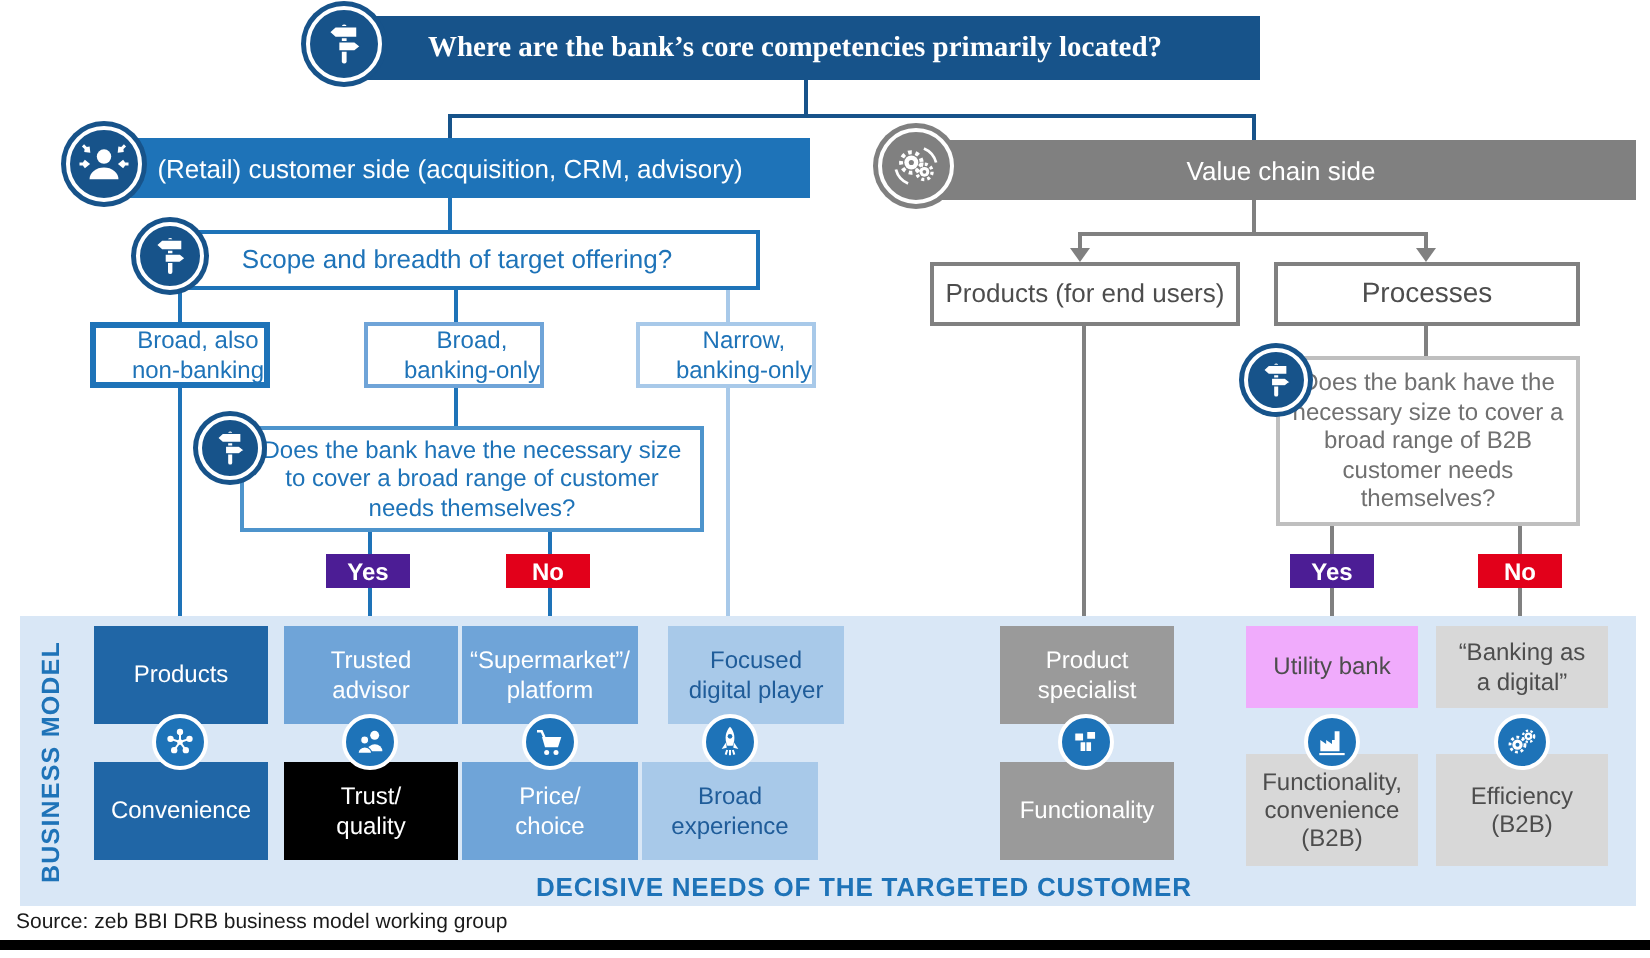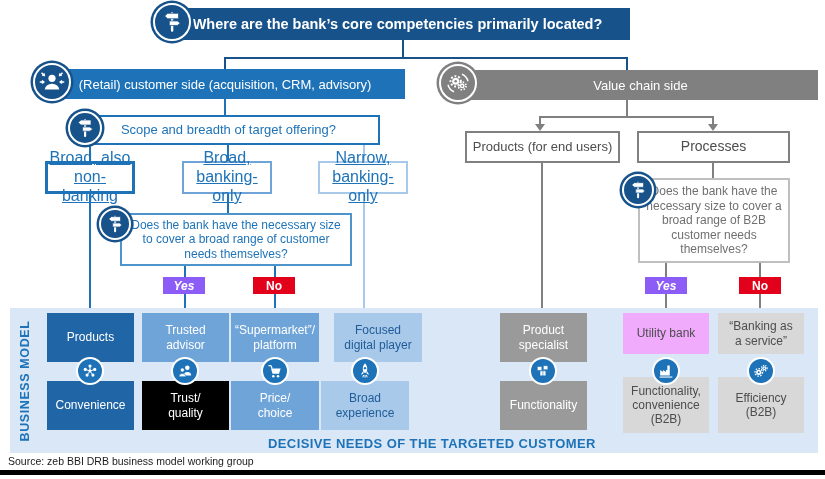--- a/index.html
+++ b/index.html
@@ -1,35 +1,35 @@
 <!DOCTYPE html>
 <html><head>
 <meta charset="utf-8">
 <style>
   * { box-sizing: border-box; margin: 0; padding: 0; }
   body { font-family: "Liberation Sans", sans-serif; background:#fff; }
   #stage { position: relative; width: 825px; height: 479px; background: #fff; overflow: hidden; }
 
   .vl, .hl { position: absolute; }
   .vl { width: 2px; } .hl { height: 2px; }
-  .c-navy { background:#17538A; } .c-blue { background:#1E73B8; }
+  .c-navy { background:#17538A;font-family:Liberation Serif, serif; } .c-blue { background:#1E73B8; }
   .c-lblue { background:#A8C9E9; } .c-gray { background:#808080; }
 
   .bar { position:absolute; color:#fff; display:flex; align-items:center; justify-content:center;
          font-size:13px; z-index:2; }
   .bar.hdr { font-weight:bold; font-size:14.5px; }
 
-  .obox { position:absolute; background:#fff; display:flex; align-items:center; justify-content:flex-start;
-          text-align:center; font-size:16px; line-height:1.18; white-space:pre-line; z-index:3;text-decoration:underline; }
+  .obox { position:absolute; background:#fff; display:flex; align-items:center; justify-content:flex-end;
+          text-align:center; font-size:12px; line-height:1.18; white-space:pre-line; z-index:3; }
   .qbox { position:absolute; background:#fff; display:flex; align-items:center; justify-content:center;
           text-align:center; font-size:12px; line-height:1.22; z-index:4; padding:2px 4px; }
 
   .badge { position:absolute; width:42px; height:17px; color:#fff; font-weight:bold; font-size:12px;
            display:flex; align-items:center; justify-content:center; z-index:4; }
-  .badge.yes { background:#8b5cf6;font-style:italic; } .badge.no { background:#E2001A; }
+  .badge.yes { background:#4c1d95; } .badge.no { background:#E2001A; }
 
   .panel { position:absolute; left:10px; top:308px; width:808px; height:145px; background:#D9E7F6; z-index:1; }
 
   .cell { position:absolute; display:flex; align-items:center; justify-content:center; text-align:center;
           font-size:12px; line-height:1.18; white-space:pre-line; z-index:2; padding:2px; }
 
   .ic { position:absolute; border-radius:50%; display:flex; align-items:center; justify-content:center; z-index:6; }
   .ic svg { display:block; }
   .ic.ring-navy { background:#17538A; border:2px solid #fff; box-shadow:0 0 0 2.5px #17538A; }
   .ic.ring-gray { background:#808080; border:2px solid #fff; box-shadow:0 0 0 2.5px #808080; }
@@ -343,21 +343,21 @@
       </svg>
   </div>
   <div class="cell" style="left:623px; top:377px; width:86px; height:56px; background:#D8D8D8; color:#4d4d4d;">
     <span>Functionality,
 convenience
 (B2B)</span>
   </div>
 
   <div class="cell" style="left:718px; top:313px; width:86px; height:41px; background:#D8D8D8; color:#4d4d4d;">
     <span>“Banking as
-a service”</span>
+a digital”</span>
   </div>
   <div class="ic ring-blue" style="left:747px; top:357px; width:28px; height:28px;">
     <svg width="20" height="20">
         <use href="#sym-gears2"></use>
       </svg>
   </div>
   <div class="cell" style="left:718px; top:377px; width:86px; height:56px; background:#D8D8D8; color:#4d4d4d;">
     <span>Efficiency
 (B2B)</span>
   </div>

